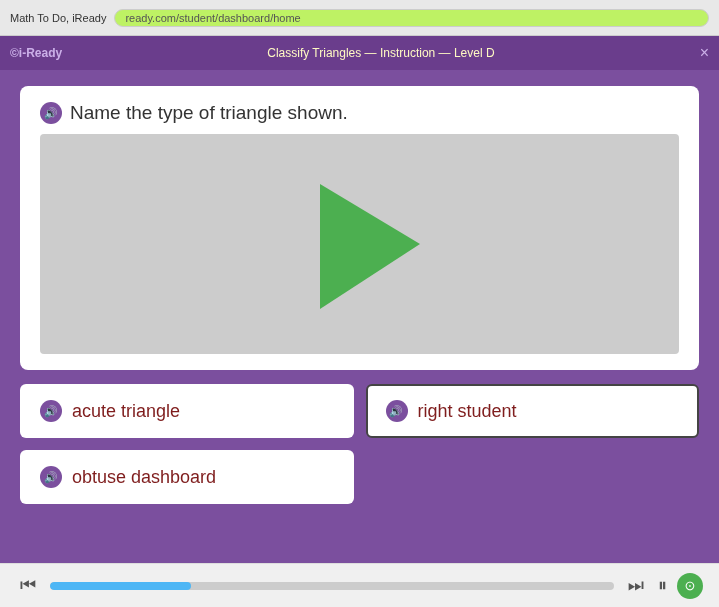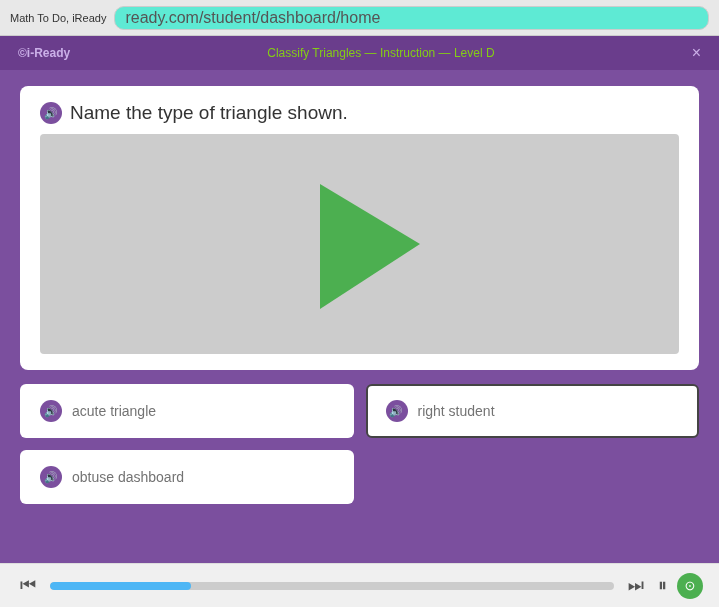--- a/index.html
+++ b/index.html
@@ -21,25 +21,25 @@
       padding: 8px 10px;
       gap: 8px;
       border-bottom: 1px solid #ccc;
     }
     .browser-tab {
       font-size: 11px;
       color: #333;
       white-space: nowrap;
     }
     .address-bar {
-      background: #5eead4;
+      background: #bef264;
       border: 1px solid #ccc;
       border-radius: 10px;
       padding: 2px 10px;
-      font-size: 16px;
+      font-size: 11px;
       color: #555;
       flex: 1;
     }
 
     
     .app-container {
       position: relative;
       margin: 0 auto;
       width: 719px;
       height: 571px;
@@ -47,31 +47,31 @@
       display: flex;
       flex-direction: column;
     }
 
     
     .app-header {
       background: #6a3d8c;
       display: flex;
       align-items: center;
       justify-content: space-between;
-      padding: 6px 18px;
+      padding: 6px 10px;
       height: 34px;
     }
     .header-logo {
       font-size: 12px;
       color: #cbb0e8;
       font-weight: bold;
     }
     .header-title {
       font-size: 12px;
-      color: #84cc16;
+      color: #fef9c3;
       text-align: left;
     }
     .header-close {
       color: #cbb0e8;
       font-size: 16px;
       cursor: pointer;
     }
 
     
     .content-area {
@@ -159,22 +159,22 @@
       background: #7b4f9e;
       border-radius: 50%;
       display: flex;
       align-items: center;
       justify-content: center;
       color: white;
       font-size: 11px;
       flex-shrink: 0;
     }
     .answer-label {
-      font-size: 14px;
-      color: #737373;
+      font-size: 18px;
+      color: #7f1d1d;
     }
 
     
     .controls-bar {
       background: #f0f0f0;
       height: 44px;
       display: flex;
       align-items: center;
       padding: 0 16px;
       gap: 10px;

